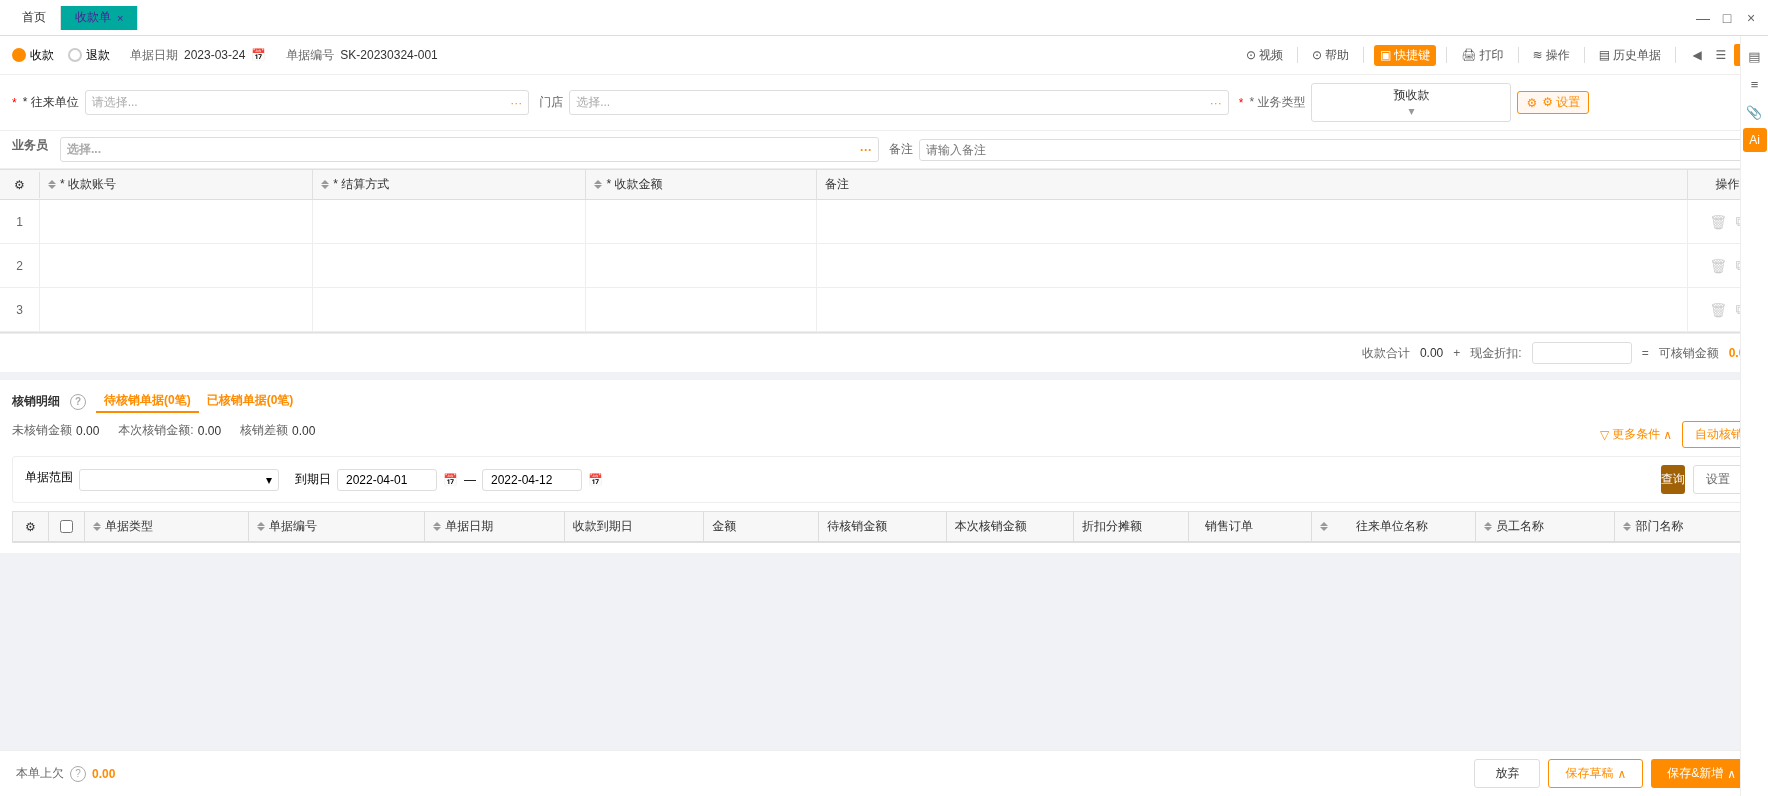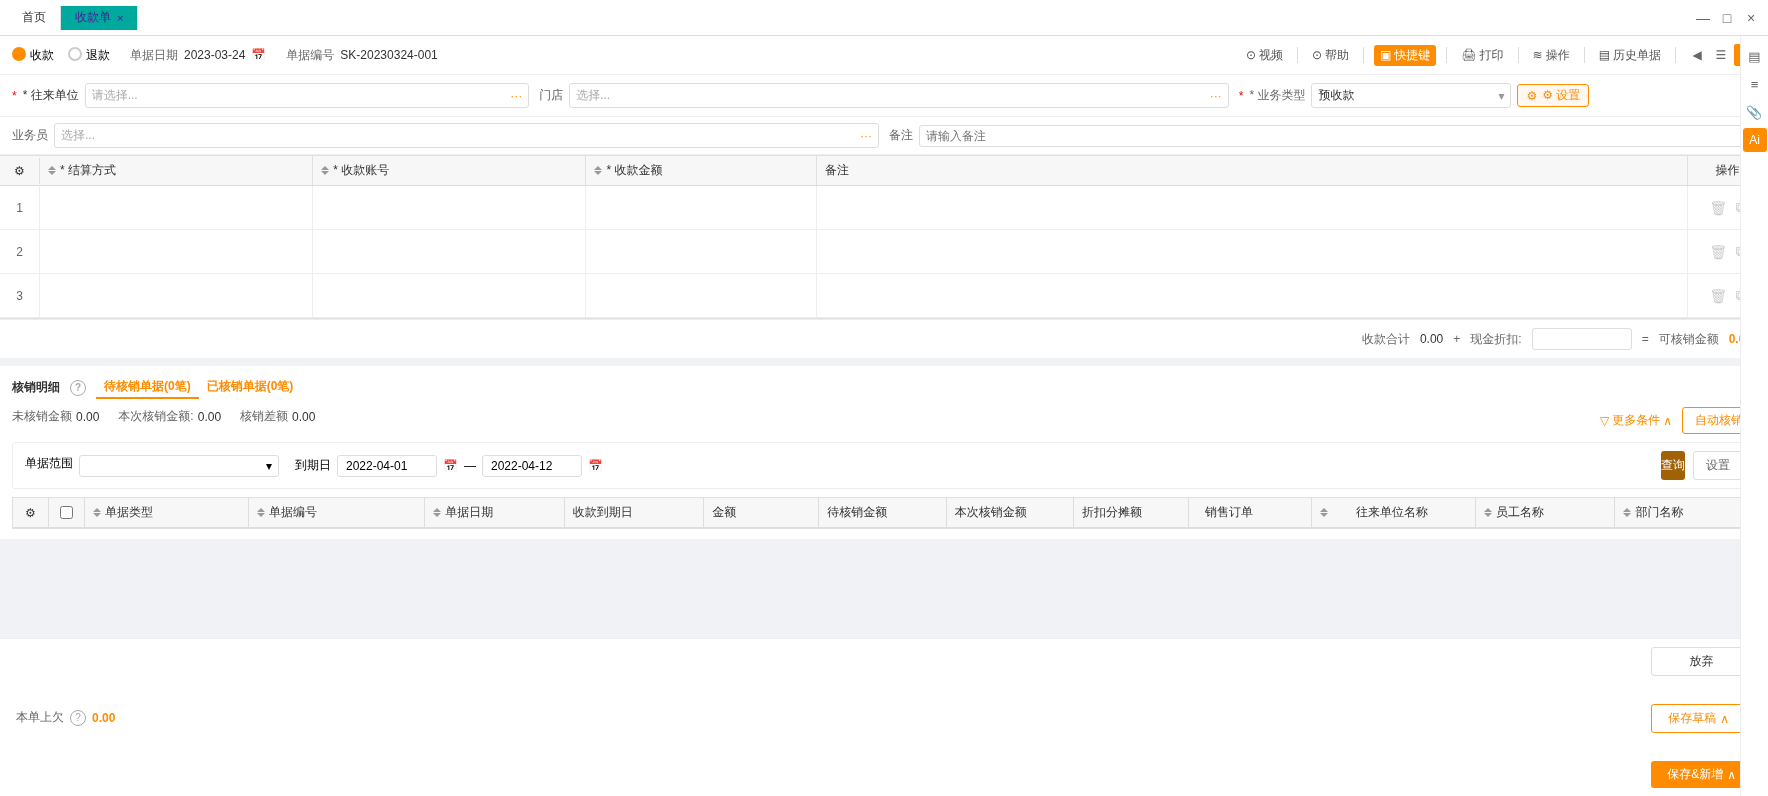--- a/index.html
+++ b/index.html
@@ -19,21 +19,21 @@
     .tab-close { margin-left: 6px; cursor: pointer; font-size: 11px; }
     .tab-bar-right { margin-left: auto; display: flex; gap: 6px; }
     .win-btn { width: 18px; height: 18px; border: none; background: none; cursor: pointer; font-size: 14px; color: #666; }
 
     
     .main-content { background: #fff; margin: 0; padding: 0; }
 
     
     .form-header { display: flex; align-items: center; padding: 8px 12px; border-bottom: 1px solid #eee; gap: 20px; }
     .radio-group { display: flex; align-items: center; gap: 14px; }
-    .radio-item { display: flex; gap: 4px; cursor: pointer; }
+    .radio-item { display: flex; align-items: center; gap: 4px; cursor: pointer; }
     .radio-circle { width: 14px; height: 14px; border-radius: 50%; border: 2px solid #ccc; display: inline-block; }
     .radio-circle.checked { border-color: #ff8c00; background: #ff8c00; }
     .field-group { display: flex; align-items: center; gap: 6px; }
     .field-label { color: #666; white-space: nowrap; }
     .field-value { color: #333; font-weight: 500; }
     .date-icon { color: #ff8c00; cursor: pointer; }
     .header-right { margin-left: auto; display: flex; align-items: center; gap: 10px; }
     .header-btn { display: flex; align-items: center; gap: 3px; color: #555; cursor: pointer; padding: 2px 4px; }
     .header-btn-active { background: #ff8c00; color: #fff; border-radius: 3px; padding: 2px 6px; }
     .divider-v { width: 1px; height: 16px; background: #ddd; }
@@ -122,21 +122,21 @@
     .bth.discount { flex: 0.8; }
     .bth.order { flex: 0.8; margin-left: 8px; }
     .bth.client { flex: 1.2; gap: 28px; }
     .bth.staff { flex: 1; }
     .bth.dept { flex: 1; }
     .gear-cell { width: 36px; justify-content: center; }
 
     
     .footer { display: flex; align-items: center; padding: 8px 16px; border-top: 1px solid #eee; background: #fff; position: fixed; bottom: 0; left: 0; right: 0; }
     .footer-info { display: flex; align-items: center; gap: 6px; color: #666; }
-    .footer-right { margin-left: auto; display: flex; gap: 28px; flex-direction: column; }
+    .footer-right { margin-left: auto; display: flex; gap: 8px; }
     .discard-btn { border: 1px solid #ddd; background: #fff; color: #333; border-radius: 3px; padding: 5px 20px; cursor: pointer; }
     .save-draft-btn { border: 1px solid #ff8c00; background: #fff; color: #ff8c00; border-radius: 3px; padding: 5px 16px; cursor: pointer; display: flex; align-items: center; gap: 4px; }
     .save-new-btn { background: #ff8c00; border: none; color: #fff; border-radius: 3px; padding: 5px 16px; cursor: pointer; display: flex; align-items: center; gap: 4px; }
 
     
     .right-sidebar { position: fixed; right: 0; top: 36px; width: 28px; display: flex; flex-direction: column; gap: 4px; align-items: center; padding: 8px 2px; background: #fff; border-left: 1px solid #eee; height: calc(100% - 36px); }
     .sidebar-icon { width: 24px; height: 24px; display: flex; align-items: center; justify-content: center; cursor: pointer; color: #666; font-size: 13px; border-radius: 3px; }
     .sidebar-icon.active { background: #ff8c00; color: #fff; }
   </style>
 </head>
@@ -235,63 +235,63 @@
       <span class="field-label">门店</span>
       <div class="field-input" style="min-width:300px;">
         <span style="color:#aaa;">选择...</span>
         <span class="more">···</span>
       </div>
     </div>
 
     <div style="display:flex;align-items:center;gap:6px;flex:1.5;">
       <span style="color:red;">*</span>
       <span class="field-label">* 业务类型</span>
-      <div class="select-input" style="min-width:200px;">
+      <div class="select-input" style="min-width:200px;flex-direction:column;">
         <span>预收款</span>
         <span class="select-arrow">▾</span>
       </div>
       <button class="settings-btn">
         <span>⚙</span>
         <span style="margin-left:2px;">⚙ 设置</span>
       </button>
     </div>
   </div>
 
   <div class="form-fields-2">
-    <div style="display:flex;align-items:center;gap:6px;flex:1.5;">
+    <div style="display:flex;align-items:flex-start;gap:12px;flex:1.5;font-weight:bold;">
       <span class="field-label">业务员</span>
       <div class="field-input">
         <span style="color:#aaa;">选择...</span>
         <span class="more">···</span>
       </div>
     </div>
 
 
     <div style="display:flex;align-items:center;gap:6px;flex:1.5;">
       <span class="field-label">备注</span>
       <input class="text-input" type="text" style="flex: 1 1 0%;" placeholder="请输入备注">
     </div>
   </div>
 
   <div class="table-container" style="margin: 0 0 0 0; border-left:none; border-right:none;">
     <div class="table-header">
       <div class="th gear">⚙</div>
+      <div class="th account">
+        <div class="sort-icon">
+          <div class="sort-arrow sort-up"></div>
+          <div class="sort-arrow sort-down"></div>
+        </div>
+        <span>* 收款账号</span>
+      </div>
       <div class="th settlement">
         <div class="sort-icon">
           <div class="sort-arrow sort-up"></div>
           <div class="sort-arrow sort-down"></div>
         </div>
         <span>* 结算方式</span>
-      </div>
-      <div class="th account">
-        <div class="sort-icon">
-          <div class="sort-arrow sort-up"></div>
-          <div class="sort-arrow sort-down"></div>
-        </div>
-        <span>* 收款账号</span>
       </div>
       <div class="th amount">
         <div class="sort-icon">
           <div class="sort-arrow sort-up"></div>
           <div class="sort-arrow sort-down"></div>
         </div>
         <span>* 收款金额</span>
       </div>
       <div class="th notes">
         <span>备注</span>

